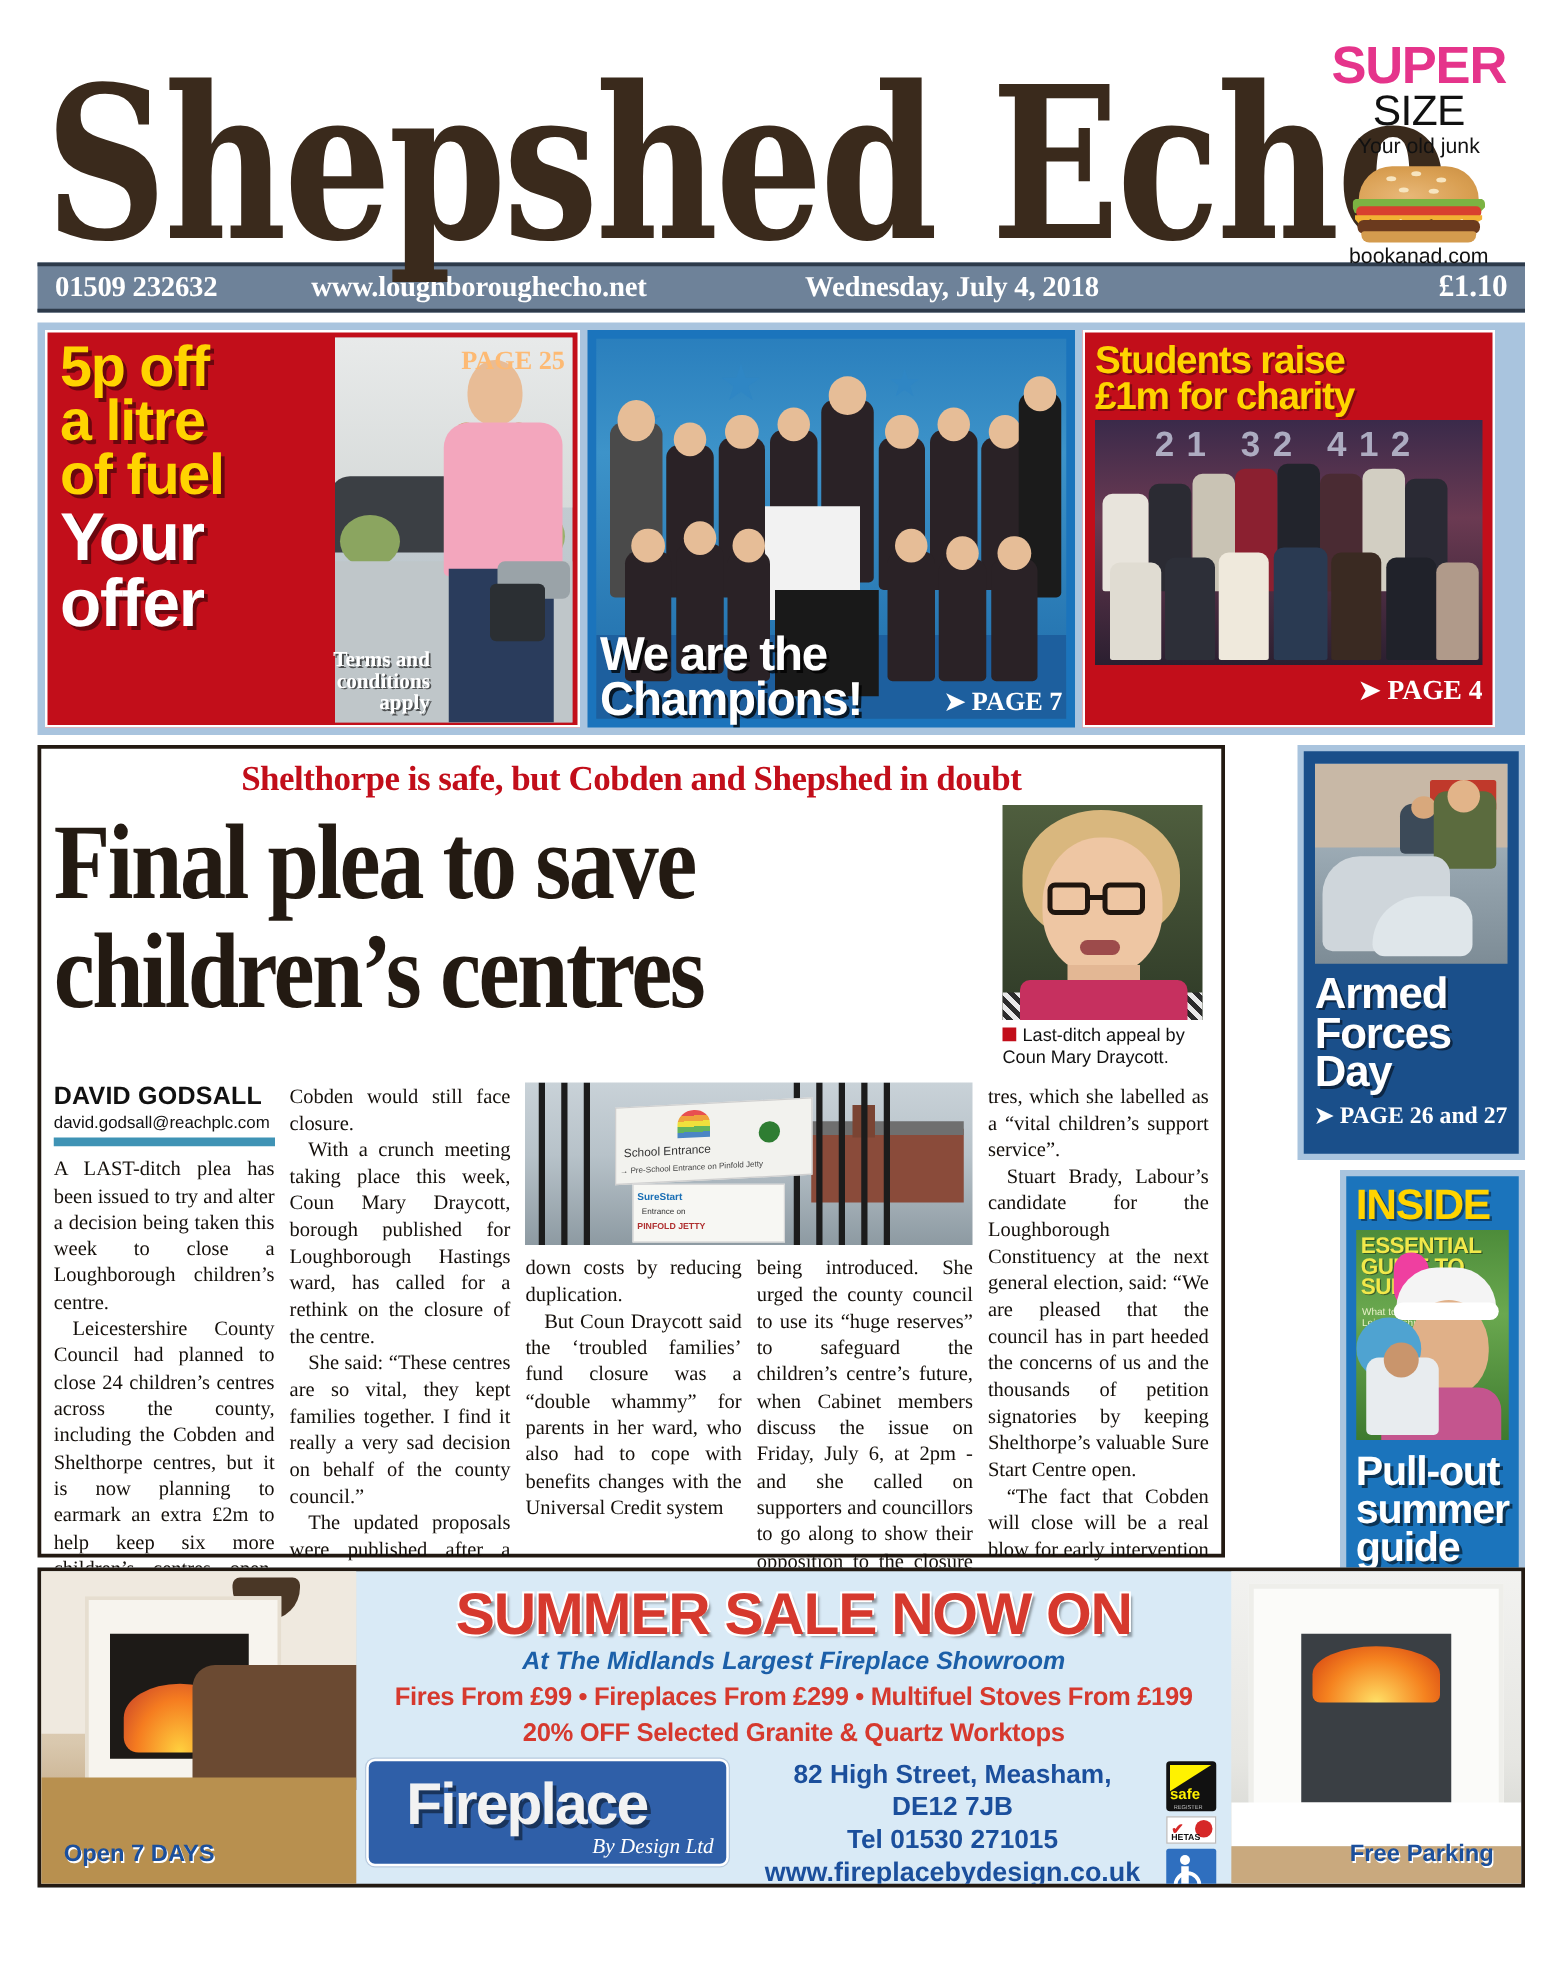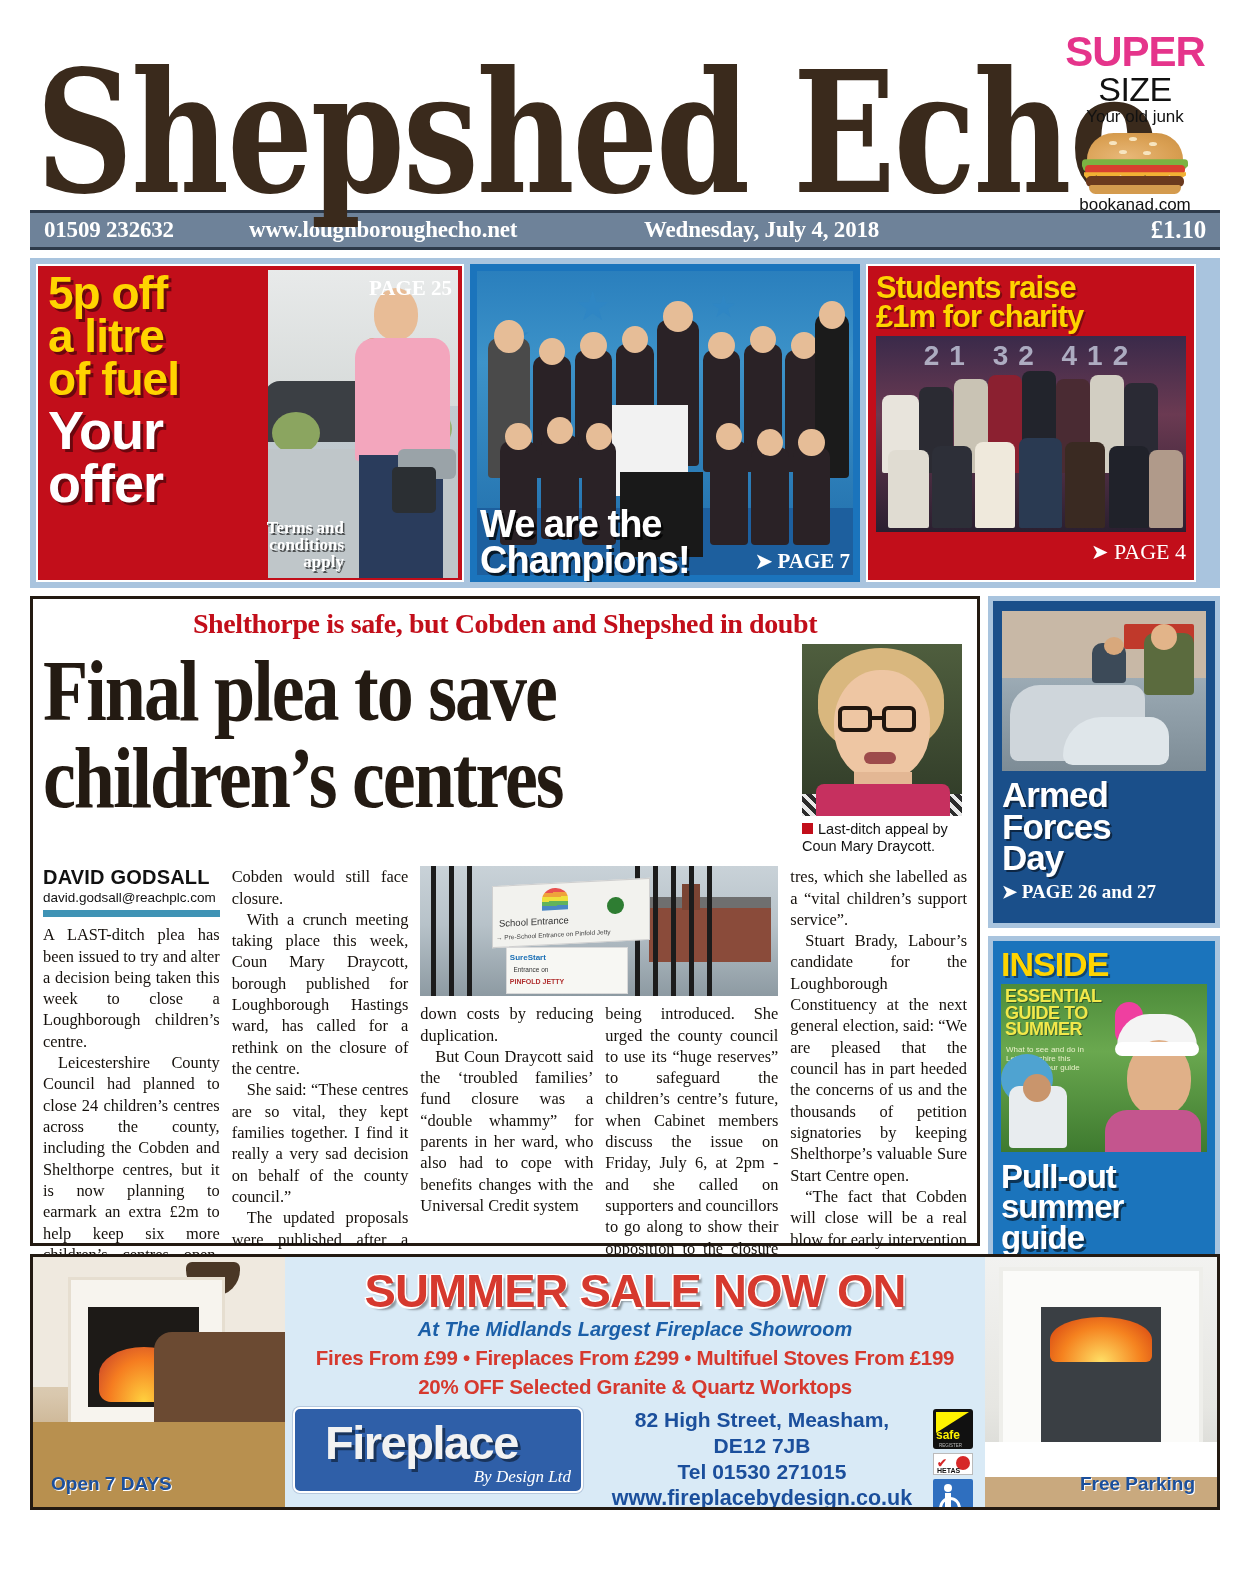--- a/index.html
+++ b/index.html
@@ -115,21 +115,21 @@
   .fp-head { position:absolute; left:56%; top:6%; width:44px; height:52px; background:#e8bc96; border-radius:50% 50% 45% 45%; }
   .fp-hair { position:absolute; left:52%; top:3%; width:58px; height:70px; background:#b9873f; border-radius:50% 50% 30% 30%; z-index:-1; }
   .fp-hair2 { position:absolute; left:50%; top:22%; width:20px; height:78px; background:#c59447; border-radius:12px; }
   .fp-hair3 { position:absolute; left:72%; top:22%; width:20px; height:72px; background:#c59447; border-radius:12px; }
   .fp-body { position:absolute; left:46%; top:22%; width:50%; height:40%; background:#f3a6bd; border-radius:20px 18px 4px 4px; }
   .fp-jeans { position:absolute; left:48%; top:60%; width:44%; height:40%; background:#2a3c5c; }
   .fp-nozzle { position:absolute; right:2px; top:58%; width:58px; height:30px; background:#9aa3a8; border-radius:6px; }
   .fp-nozzle2 { position:absolute; right:22px; top:64%; width:44px; height:46px; background:#2b2f33; border-radius:5px; }
   .page25 {
     position: absolute; right: 10px; top: 10px; z-index: 5;
-    font-family: "Liberation Serif", serif; font-weight: bold; font-size: 21px; color: #ffffff;
+    font-family: "Liberation Serif", serif; font-weight: bold; font-size: 21px; color: #fdba74;
   }
 
   .teaser-champ { width: 390px; background: #1b74bc; padding: 7px; }
   .champ-photo {
     width: 100%; height: 100%; position: relative; overflow: hidden;
     background: linear-gradient(#2a7fbd 0%, #3d93c9 30%, #1d6aa8 100%);
   }
   .cp-star { position:absolute; color:#2f86c4; font-size:40px; }
   .cp-mat { position:absolute; left:0; bottom:0; width:100%; height:22%; background:#1d5f9e; }
   .cp-girl { position:absolute; background:#2a2226; border-radius:10px 10px 4px 4px; }
@@ -154,21 +154,21 @@
   }
   .students-photo {
     width: 100%; height: 196px; position: relative; overflow: hidden;
     background: linear-gradient(#3a2a4a 0%, #6b3a52 40%, #2b1f30 100%);
   }
   .sp-num { position:absolute; top:4px; width:100%; text-align:center; color:#cfd6e8;
     font-family:"Liberation Sans",sans-serif; font-weight:bold; font-size:28px; opacity:.75; letter-spacing:10px;}
   .sp-p { position:absolute; border-radius: 8px 8px 2px 2px; }
   .students-page {
     text-align: right; color: #fff; padding-top: 7px;
-    font-family: "Liberation Serif", serif; font-weight: normal; font-size: 22px;
+    font-family: "Liberation Serif", serif; font-weight: bold; font-size: 22px;
   }
 
   
   .body-wrap { margin: 8px 30px 0 30px; display: flex; gap: 8px; height: 650px; }
   .article {
     width: 950px; background: #fff; border: 3px solid #231a12; padding: 8px 10px 6px 10px;
     position: relative;
   }
   .kicker {
     font-family: "Liberation Serif", serif; font-weight: bold;
@@ -233,21 +233,21 @@
   .sch-t5 { position:absolute; left:25%; top:86%; font-family:"Liberation Sans",sans-serif; font-size:7px; color:#b03030; font-weight:bold;}
   .sch-rail { position:absolute; top:0; width:5px; height:100%; background:#1c1c1c; }
   .sch-bldg { position:absolute; right:2%; top:28%; width:34%; height:46%; background:#8a4b3a; }
   .sch-roof { position:absolute; right:2%; top:24%; width:34%; height:8%; background:#6f6f6f; }
   .sch-chim { position:absolute; right:22%; top:14%; width:18px; height:26px; background:#7a4433; }
   .sch-logo { position:absolute; left:34%; top:17%; width:26px; height:22px; border-radius:50% 50% 0 0; background:
      linear-gradient(#e85050 0 20%, #efa23c 20% 40%, #efe03c 40% 60%, #62b35b 60% 80%, #4b86c4 80% 100%); transform: skewY(-3deg);}
   .sch-green { position:absolute; left:52%; top:24%; width:17px; height:17px; border-radius:50%; background:#2e7d32; transform: skewY(-3deg);}
 
   
-  .sidebar { width: 249px; display: flex; flex-direction: column; gap: 8px; }
+  .sidebar { width: 249px; display: flex; flex-direction: column; gap: 8px; align-items: flex-end; }
   .sb-box { background: #a9c4de; padding: 5px; }
   .afd { background: #1a4f8a; padding: 10px 9px 8px 9px; height: 322px; }
   .afd-photo {
     width: 100%; height: 160px; position: relative; overflow: hidden;
     background: linear-gradient(#b8c4cc 0%, #97a6b0 50%, #7d8c96 100%);
   }
   .afd-bldg { position:absolute; left:0; top:0; width:100%; height:42%; background:#c8b8a6; }
   .afd-sign { position:absolute; right:6%; top:8%; width:34%; height:16%; background:#c0392b; border-radius:2px; }
   .afd-bike { position:absolute; left:4%; bottom:6%; width:66%; height:48%; background:#cfd6db; border-radius:30px 14px 8px 8px; }
   .afd-bike2 { position:absolute; left:30%; bottom:4%; width:52%; height:30%; background:#dfe6ea; border-radius:40px 20px 10px 10px; }

